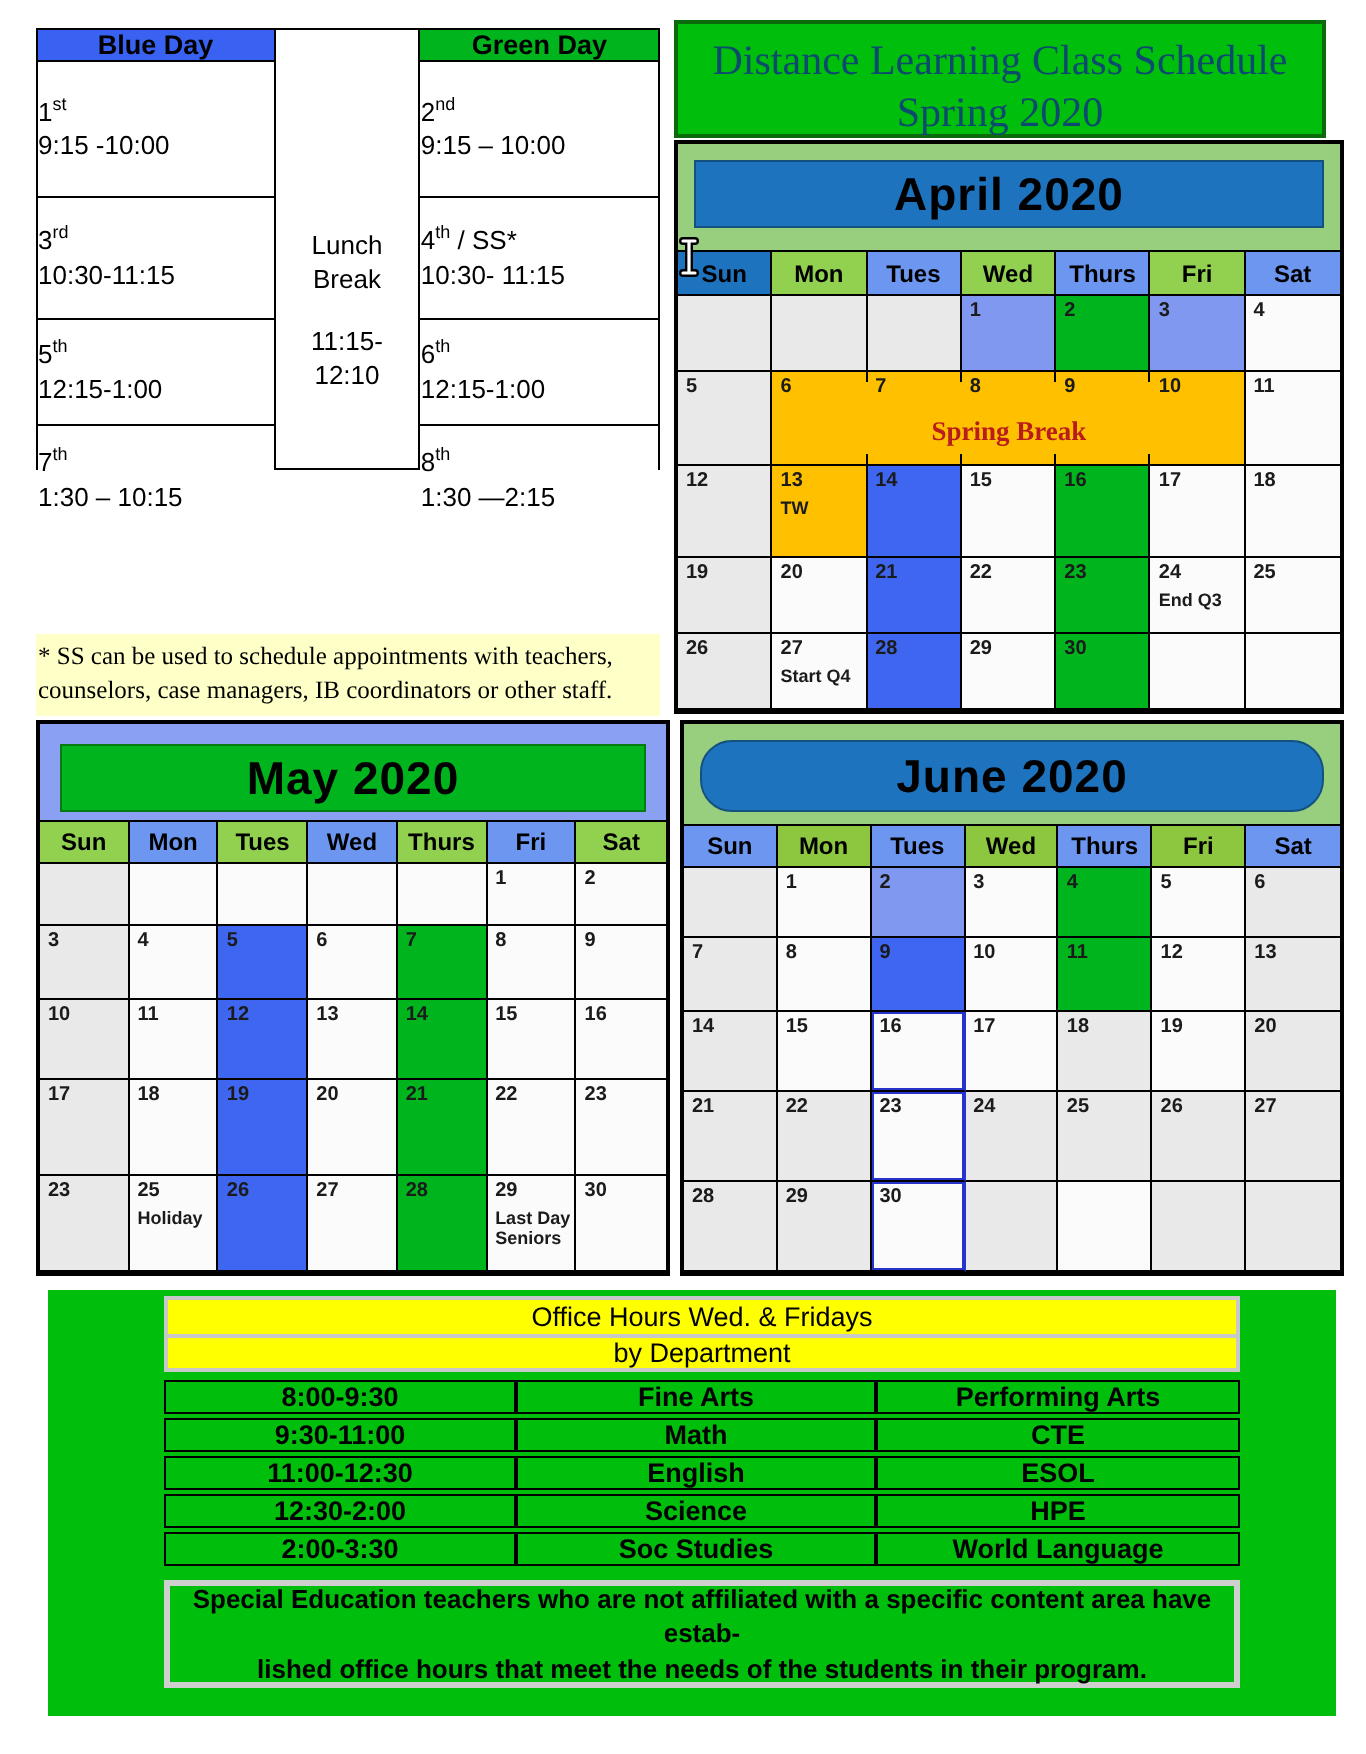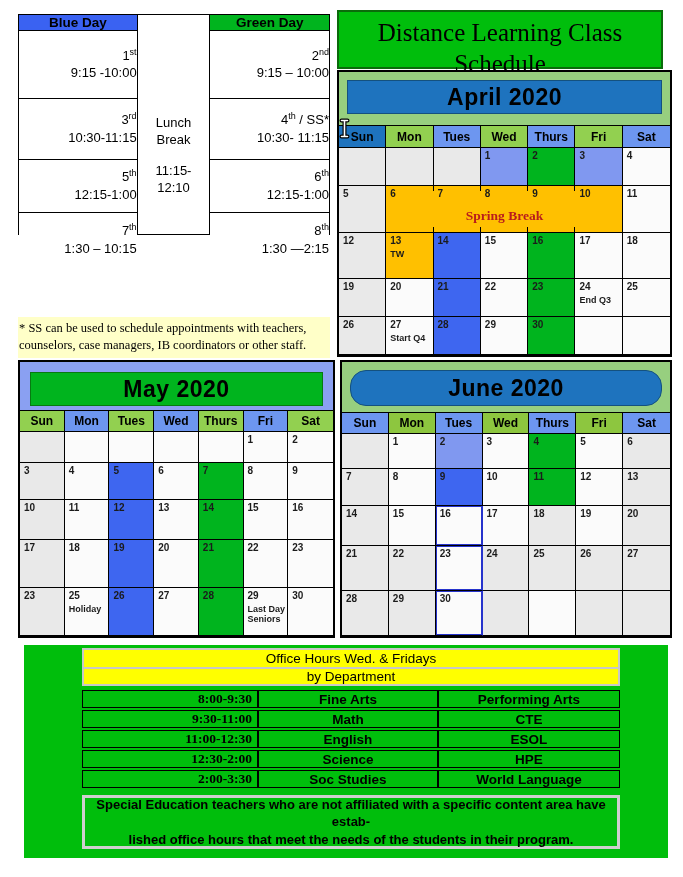--- a/index.html
+++ b/index.html
@@ -10,34 +10,34 @@
   }
 
   
   .bell { position:absolute; left:18px; top:14px; width:312px; height:221px; border:1px solid #000; display:flex; background:#fff; }
   .bcol { width:119px; border-right:1px solid #000; display:flex; flex-direction:column; }
   .lcol { width:73px; border-right:1px solid #000; display:flex; align-items:center; justify-content:flex-start; flex-direction:column; }
   .gcol { width:119px; display:flex; flex-direction:column; }
   .bell-head { height:62px; display:flex; align-items:center; justify-content:center; font-weight:bold; font-size:13.5px; }
   .bh-blue { background:#3A62F2; }
   .bh-green { background:#00B41E; }
-  .pcell { border-top:1px solid #000; display:flex; flex-direction:column; align-items:flex-end; justify-content:center; font-size:13px; line-height:1.3; text-align:center; background:#fff; }
+  .pcell { border-top:1px solid #000; display:flex; flex-direction:column; align-items:flex-start; justify-content:center; font-size:13px; line-height:1.3; text-align:center; background:#fff; }
   .pcell sup { font-size:9px; }
   .p0 { height:68px; } .p1 { height:61px; } .p2 { height:53px; } .p3 { height:55px; }
   .lunch-text { margin-top:100px; font-size:13px; line-height:1.3; text-align:center; white-space:pre-line; }
   .lunch-time { margin-top:14px; font-size:13px; line-height:1.3; text-align:center; white-space:pre-line; }
 
   
   .footnote { position:absolute; left:18px; top:317px; width:312px; height:41px; background:#FFFFC8;
     font-family:"Liberation Serif", serif; font-size:12.5px; line-height:1.35; padding:3px 1px; }
 
   
   .title-box { position:absolute; left:337px; top:10px; width:326px; height:59px; background:#00BE0C;
     border:2px solid #0B6B0B; text-align:center; font-family:"Liberation Serif", serif;
-    font-size:25px; color:#000000; padding-top:5px; line-height:1.25; }
+    font-size:21px; color:#0c4a6e; padding-top:5px; line-height:1.25; }
 
   
   .cal { position:absolute; border:2px solid #000; }
   .cal-april { left:337px; top:70px;  width:335px; height:287px; background:#97CF7F; }
   .cal-may   { left:18px;  top:360px; width:317px; height:278px; background:#8AA0F2; }
   .cal-june  { left:340px; top:360px; width:332px; height:278px; background:#97CF7F; }
   .banner { margin:8px 8px 0; height:34px; display:flex; align-items:center; justify-content:center;
     font-weight:bold; font-size:23px; letter-spacing:0.5px; }
   .banner span { white-space:pre; }
   .cal-may .banner { margin:10px 10px 0; }
@@ -82,21 +82,21 @@
 
   
   .office { position:absolute; left:24px; top:645px; width:644px; height:213px; background:#00BE0C; }
   .office-inner { position:absolute; left:58px; top:3px; width:538px; }
   .ybox { border:2px solid #C8C8C8; }
   .ybar { background:#FFFF00; height:17px; display:flex; align-items:center; justify-content:center;
     font-weight:normal; font-size:13.5px;text-align:center; }
   .ybar + .ybar { border-top:2px solid #C8C8C8; }
   .otable { width:538px; margin-top:2px; border-collapse:separate; border-spacing:0 2px; }
   .otable td { border:1px solid #000; height:15px; font-size:13.5px; font-weight:600; padding:0 5px; }
-  .otable td.t0 { width:176px; text-align:right;font-family:Liberation Serif, serif; }
+  .otable td.t0 { width:176px; text-align:center; }
   .otable td.t1 { width:180px; text-align:center; }
   .otable td.t2 { width:182px; text-align:center; }
   .onote { margin-top:5px; border:3px solid #CFCFCF; height:54px; display:flex; align-items:center;
     justify-content:center; text-align:center; font-size:13px; font-weight:600;
     white-space:pre-line; line-height:1.35; padding:0 8px; }
 
   
   .cursor { position:absolute; left:339px; top:118px; width:11px; height:21px; }
 </style>
 </head>

